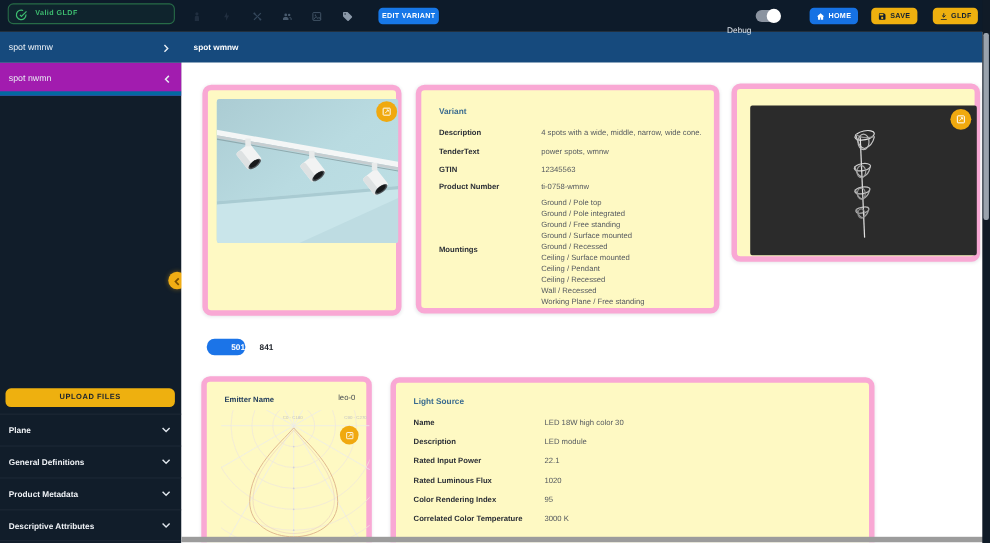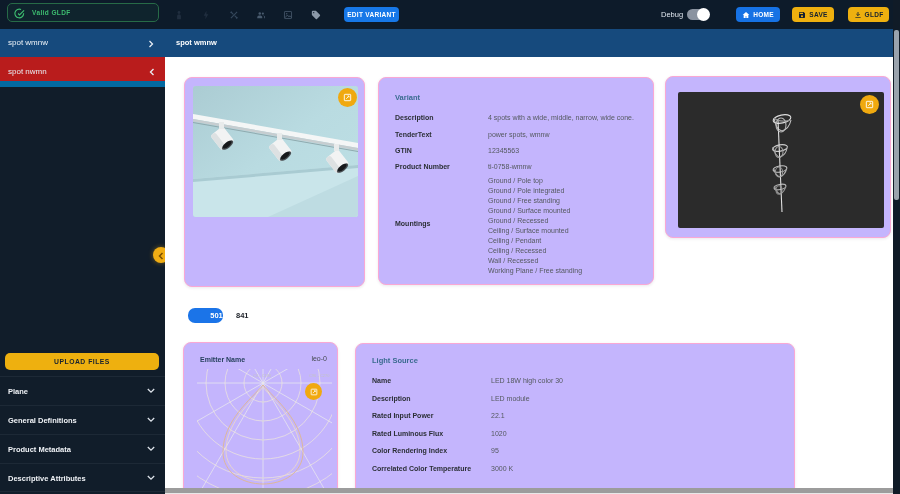--- a/index.html
+++ b/index.html
@@ -8,54 +8,54 @@
   #stage { position:relative; width:900px; height:494px; }
 
   
   #navbar { left:0; top:0; width:900px; height:29px; background:#0d1b2a; z-index:5; }
   #validbtn { left:7px; top:3px; width:152px; height:19px; border:1px solid #276b47; border-radius:5px;
     background:rgba(46,160,92,0.07); display:flex; align-items:center; }
   #validbtn span { color:#3dbd70; font-size:6.5px; font-weight:bold; letter-spacing:0.4px; margin-left:24px; }
   .toolicon { top:9.5px; width:10px; height:10px; }
   #editvariant { left:344px; top:7px; width:55px; height:15px; background:#1778e8; border-radius:4px;
     color:#fff; font-size:6.5px; font-weight:bold; text-align:center; line-height:15px; letter-spacing:0.3px; }
-  #debuglbl { left:661px; top:10px; color:#dfe6ee; font-size:7.5px; }
+  #debuglbl { left:661px; top:23px; color:#dfe6ee; font-size:7.5px; }
   #toggle { left:687px; top:9px; width:22px; height:11px; background:#8a93a0; border-radius:6px; }
   #toggle .knob { position:absolute; right:-1px; top:-1px; width:13px; height:13px; background:#fff; border-radius:50%; }
   .topbtn { top:7px; height:15px; border-radius:4px; display:flex; align-items:center; justify-content:center;
     font-size:6.5px; font-weight:bold; letter-spacing:0.3px; }
   #homebtn { left:736px; width:44px; background:#1672e4; color:#fff; }
   #savebtn { left:792px; width:42px; background:#eeb00f; color:#132031; }
   #gldfbtn { left:848px; width:41px; background:#eeb00f; color:#132031; }
   .topbtn svg { margin-right:3px; }
 
   
   #bluebar { left:0; top:29px; width:893px; height:28px; background:#164a7d; z-index:3; }
   #bb-item { left:8px; top:0; color:#eef3f8; font-size:8px; line-height:28px; }
   #bb-crumb { left:176px; top:0; color:#fff; font-weight:bold; font-size:7.5px; line-height:28px; }
 
   
   #sidebar { left:0; top:57px; width:165px; height:437px; background:#111d2a; z-index:2; }
-  #srow2 { left:0; top:0; width:165px; height:30px; background:#b91c1c; border-bottom:6px solid #0369a1;
+  #srow2 { left:0; top:0; width:165px; height:30px; background:#a21caf; border-bottom:4px solid #0369a1;
     color:#e8edf3; font-size:8px; line-height:30px; }
   #srow2 span { margin-left:8px; }
   #uploadbtn { left:5px; top:296px; width:154px; height:17px; background:#eeb00f; border-radius:5px;
     color:#18222f; font-size:6.8px; font-weight:bold; text-align:center; line-height:17px; letter-spacing:0.5px; }
   .acc { left:0; width:165px; height:29px; border-top:1px solid #1d2936; color:#f0f3f7; font-size:7.5px;
     font-weight:bold; line-height:29px; }
   .acc span { margin-left:8px; }
   .chev { position:absolute; right:10px; top:50%; }
 
   
   #collapse { left:153px; top:247px; width:16px; height:16px; background:#f0ad14; border-radius:50%; z-index:2;
     box-shadow:0 0 5px rgba(240,173,20,0.45); }
 
   
   #content { left:165px; top:57px; width:728px; height:437px; background:#fff; z-index:4; }
-  .card { position:absolute; background:#c4b5fd; border:1px solid #f9a8d4; border-radius:8px;
+  .card { position:absolute; background:#fef9c3; border:5px solid #f9a8d4; border-radius:8px;
     box-shadow:0 1px 3px rgba(35,35,70,0.10); }
   #card1 { left:19px; top:20px; width:181px; height:210px; }
   #photo1 { left:8px; top:8px; width:165px; height:131px; border-radius:3px; overflow:hidden;
     background:#b7d9de; }
   #card2 { left:213px; top:20px; width:276px; height:208px; }
   #card3 { left:500px; top:19px; width:226px; height:162px; }
   #photo3 { left:12px; top:15px; width:206px; height:136px; background:#2b2b2b; border-radius:2px; }
   .editcirc { position:absolute; width:19px; height:19px; background:#f0a90f; border-radius:50%;
     display:flex; align-items:center; justify-content:center; }
   .cardtitle { position:absolute; font-size:7.5px; font-weight:bold; color:#3a6b8f; }

